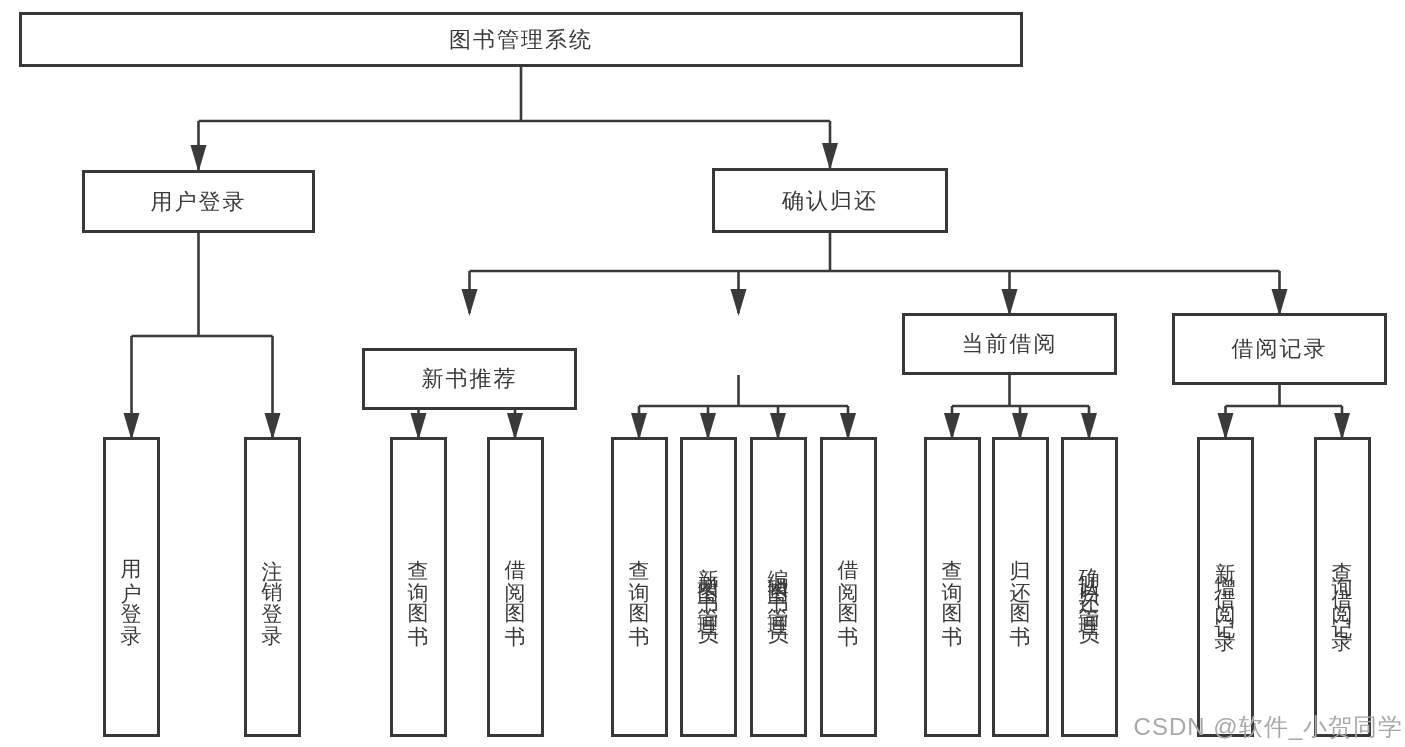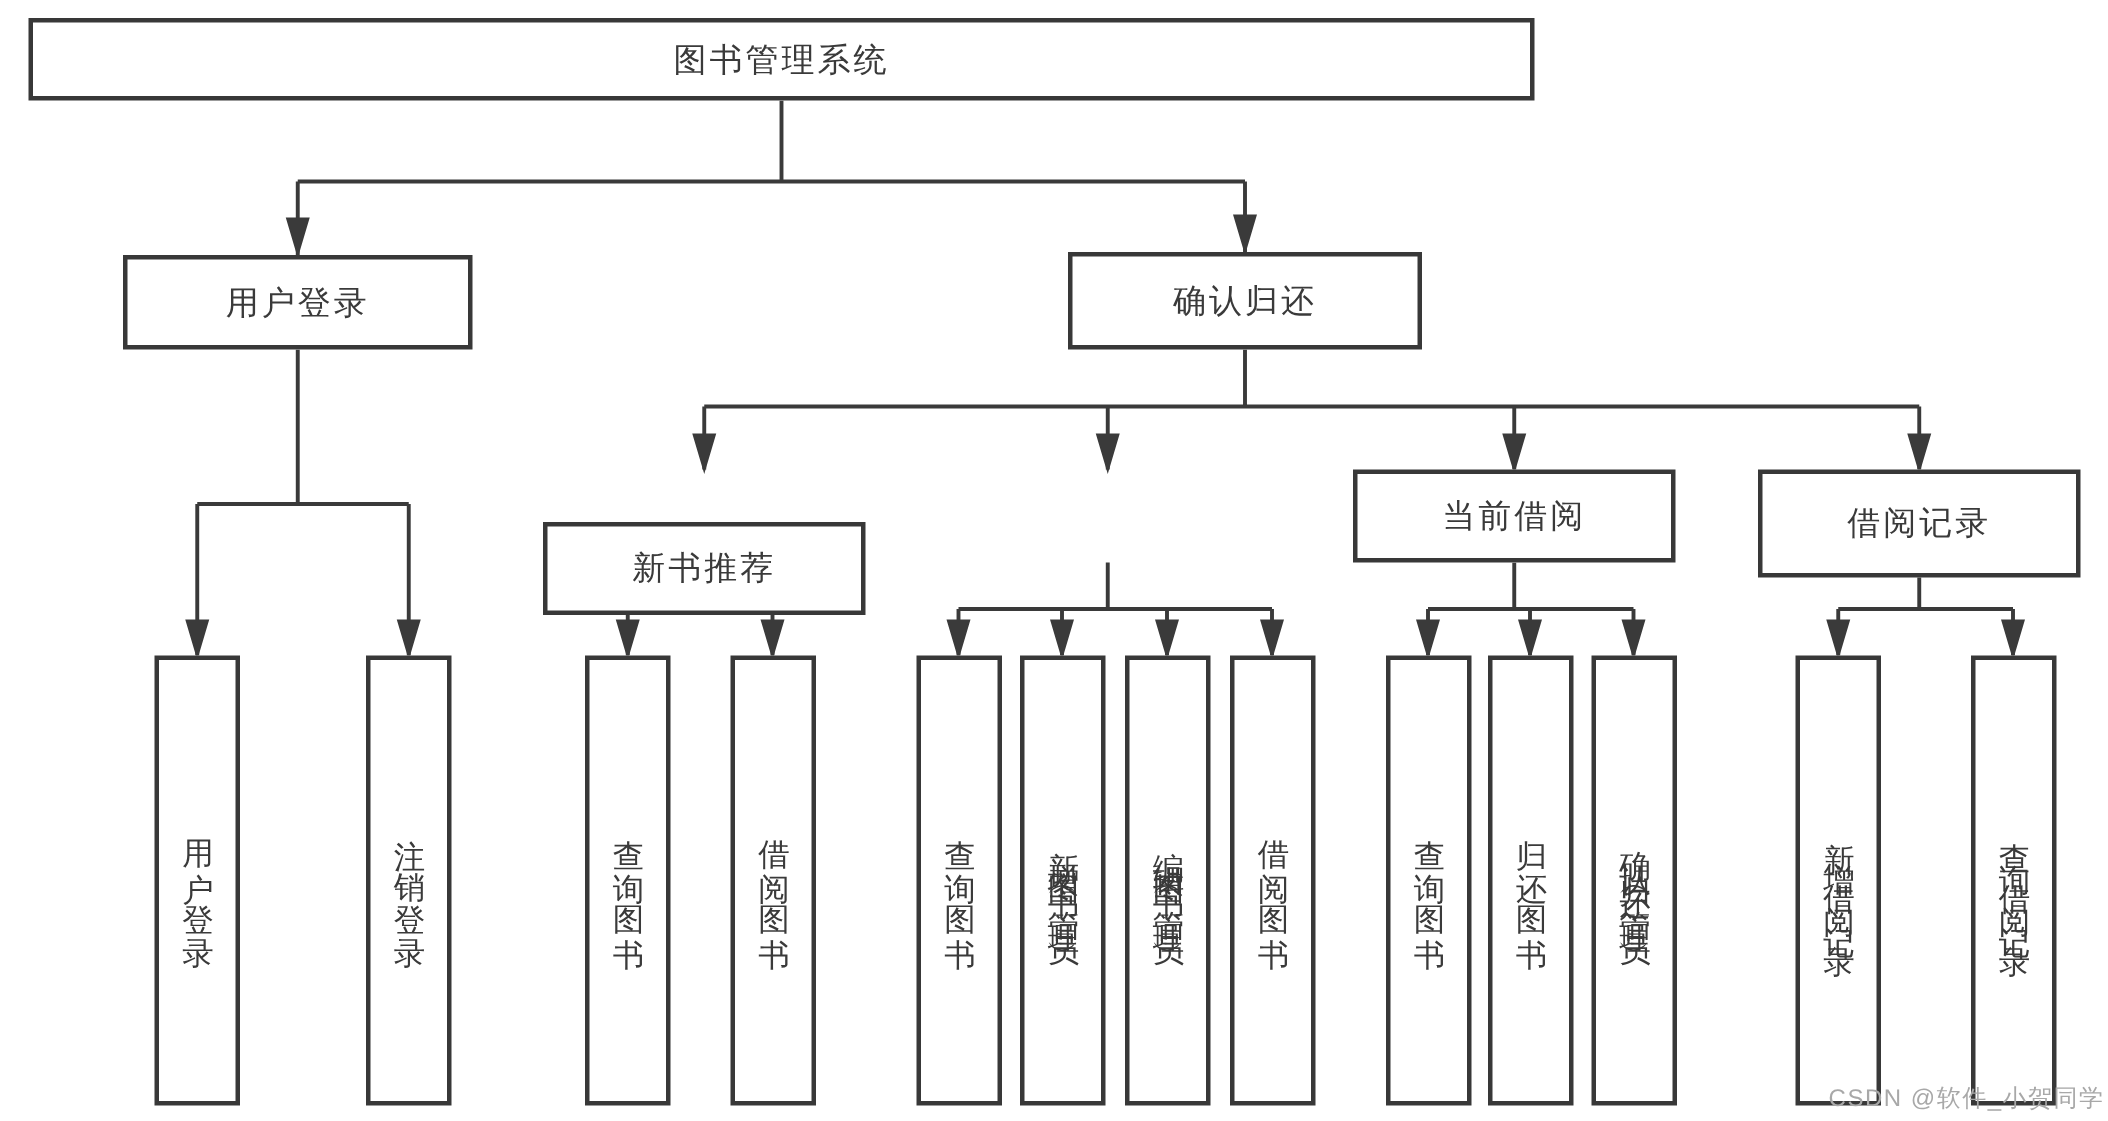--- a/index.html
+++ b/index.html
@@ -72,21 +72,21 @@
   #leaf-g2-0 { left: 924px; }
   #leaf-g2-1 { left: 992px; }
   #leaf-g2-2 { left: 1061px; }
   #leaf-g3-0 { left: 1197px; }
   #leaf-g3-1 { left: 1314px; }
   #watermark {
     position: absolute;
     right: 2px;
     bottom: 4px;
     color: #a8a8a8;
-    font-size: 16px;
+    font-size: 24px;
     letter-spacing: 1px;
     white-space: nowrap;
   }
 </style>
 </head>
 <body>
 
 <div id="canvas">
 
   <svg id="wires" viewBox="0 0 1405 747" xmlns="http://www.w3.org/2000/svg">

